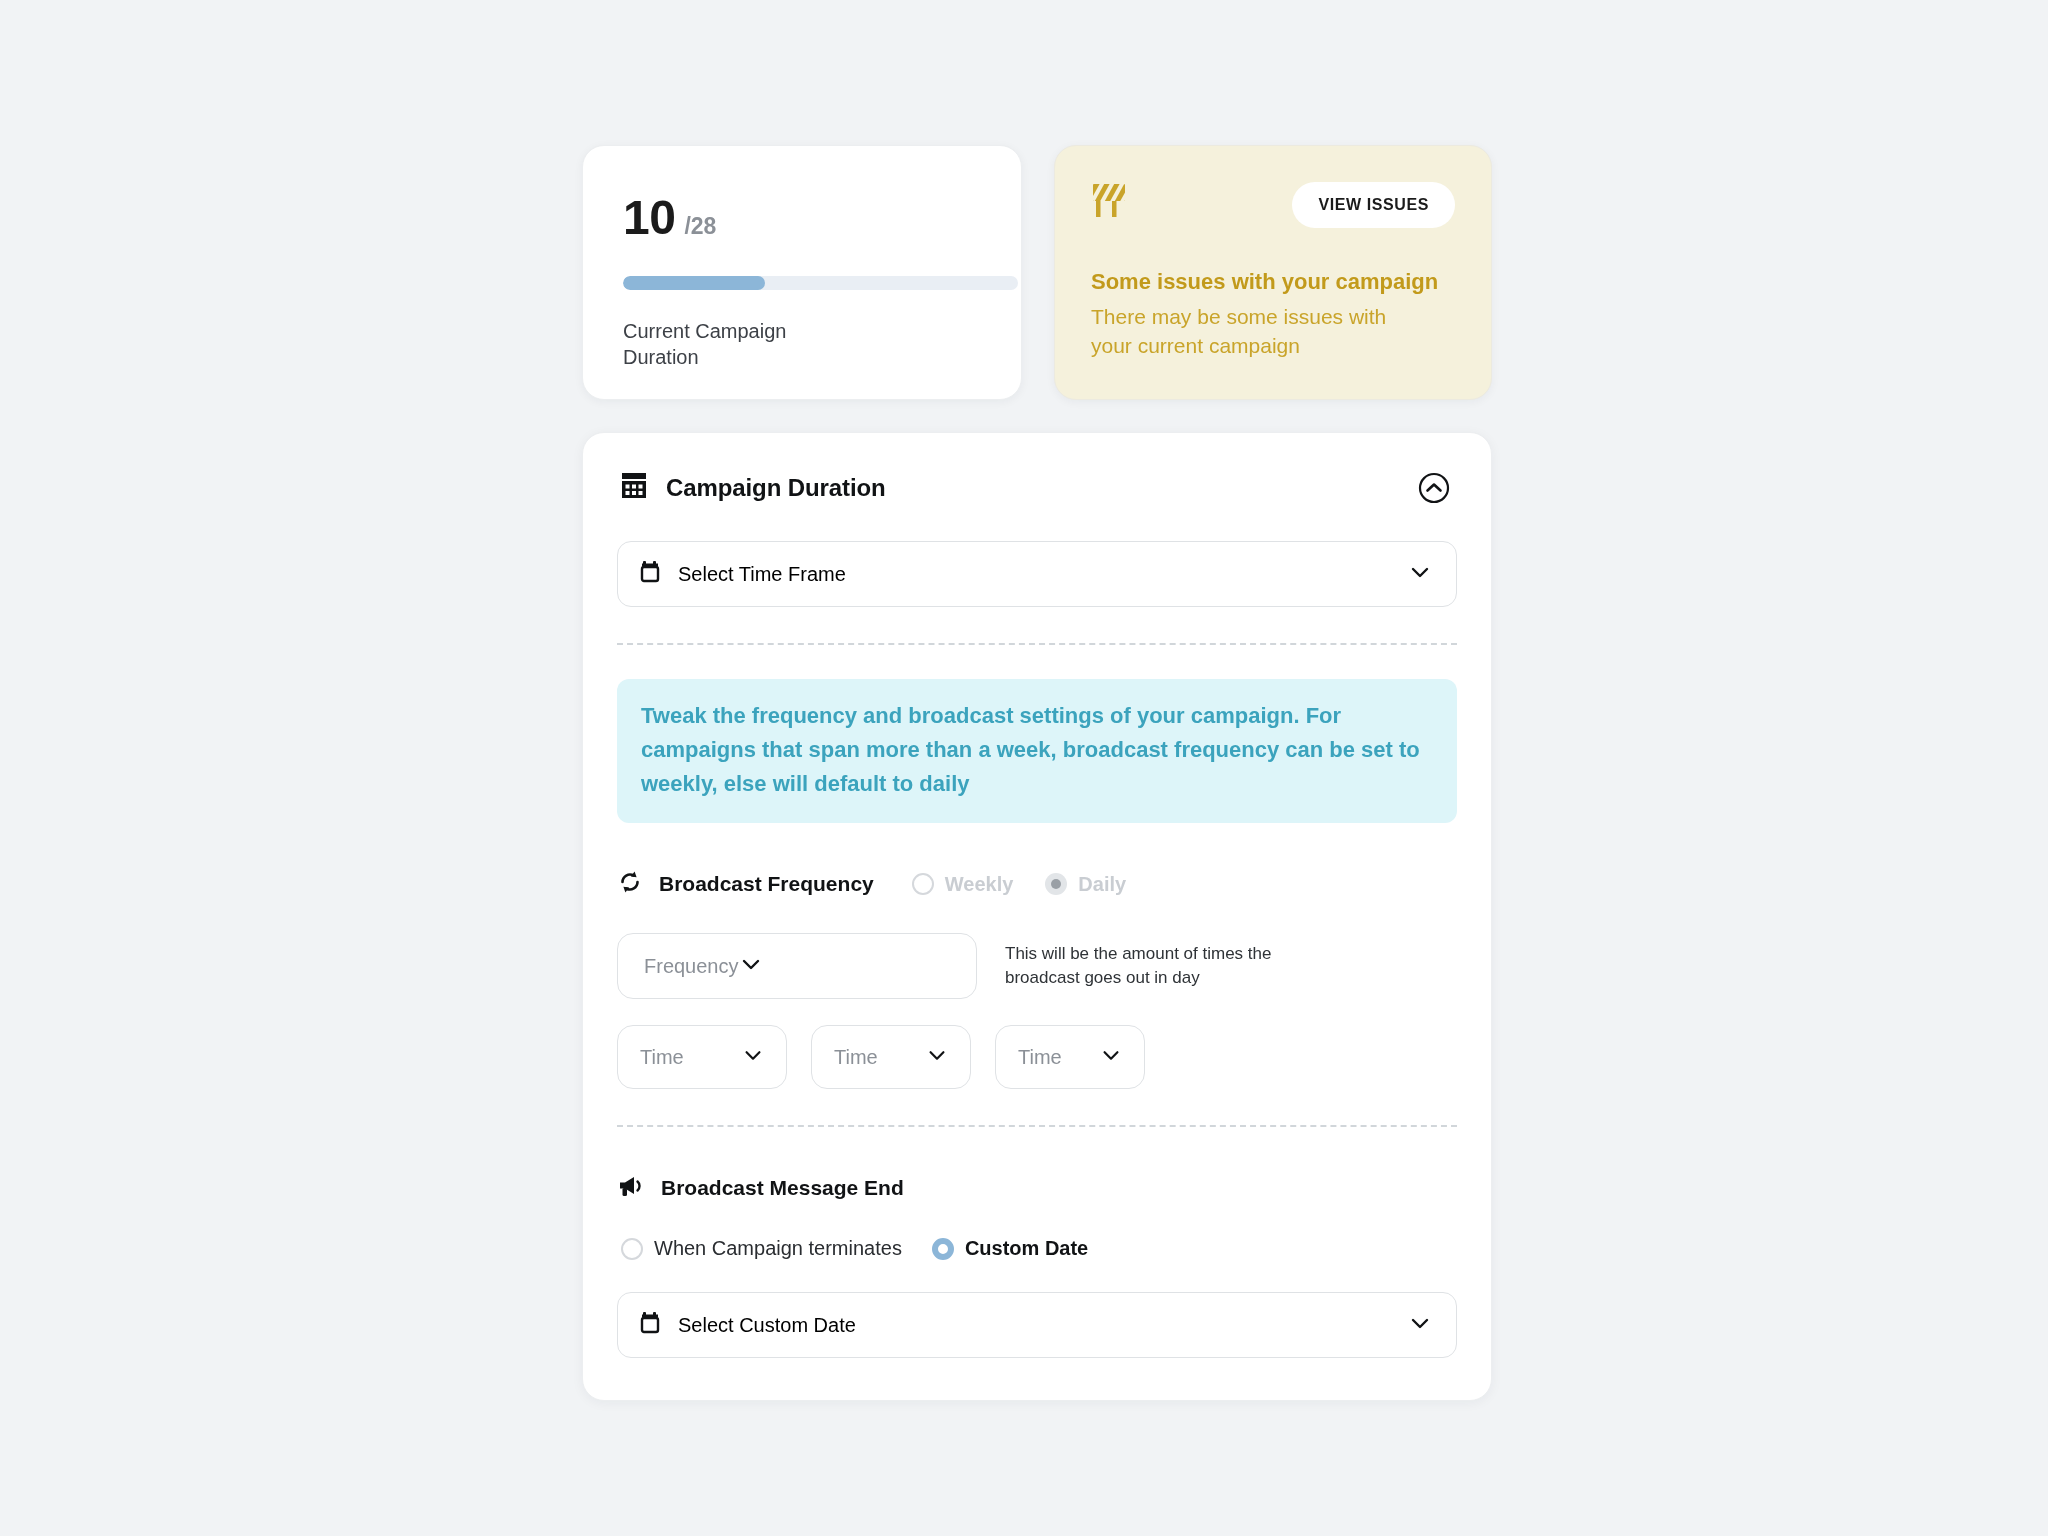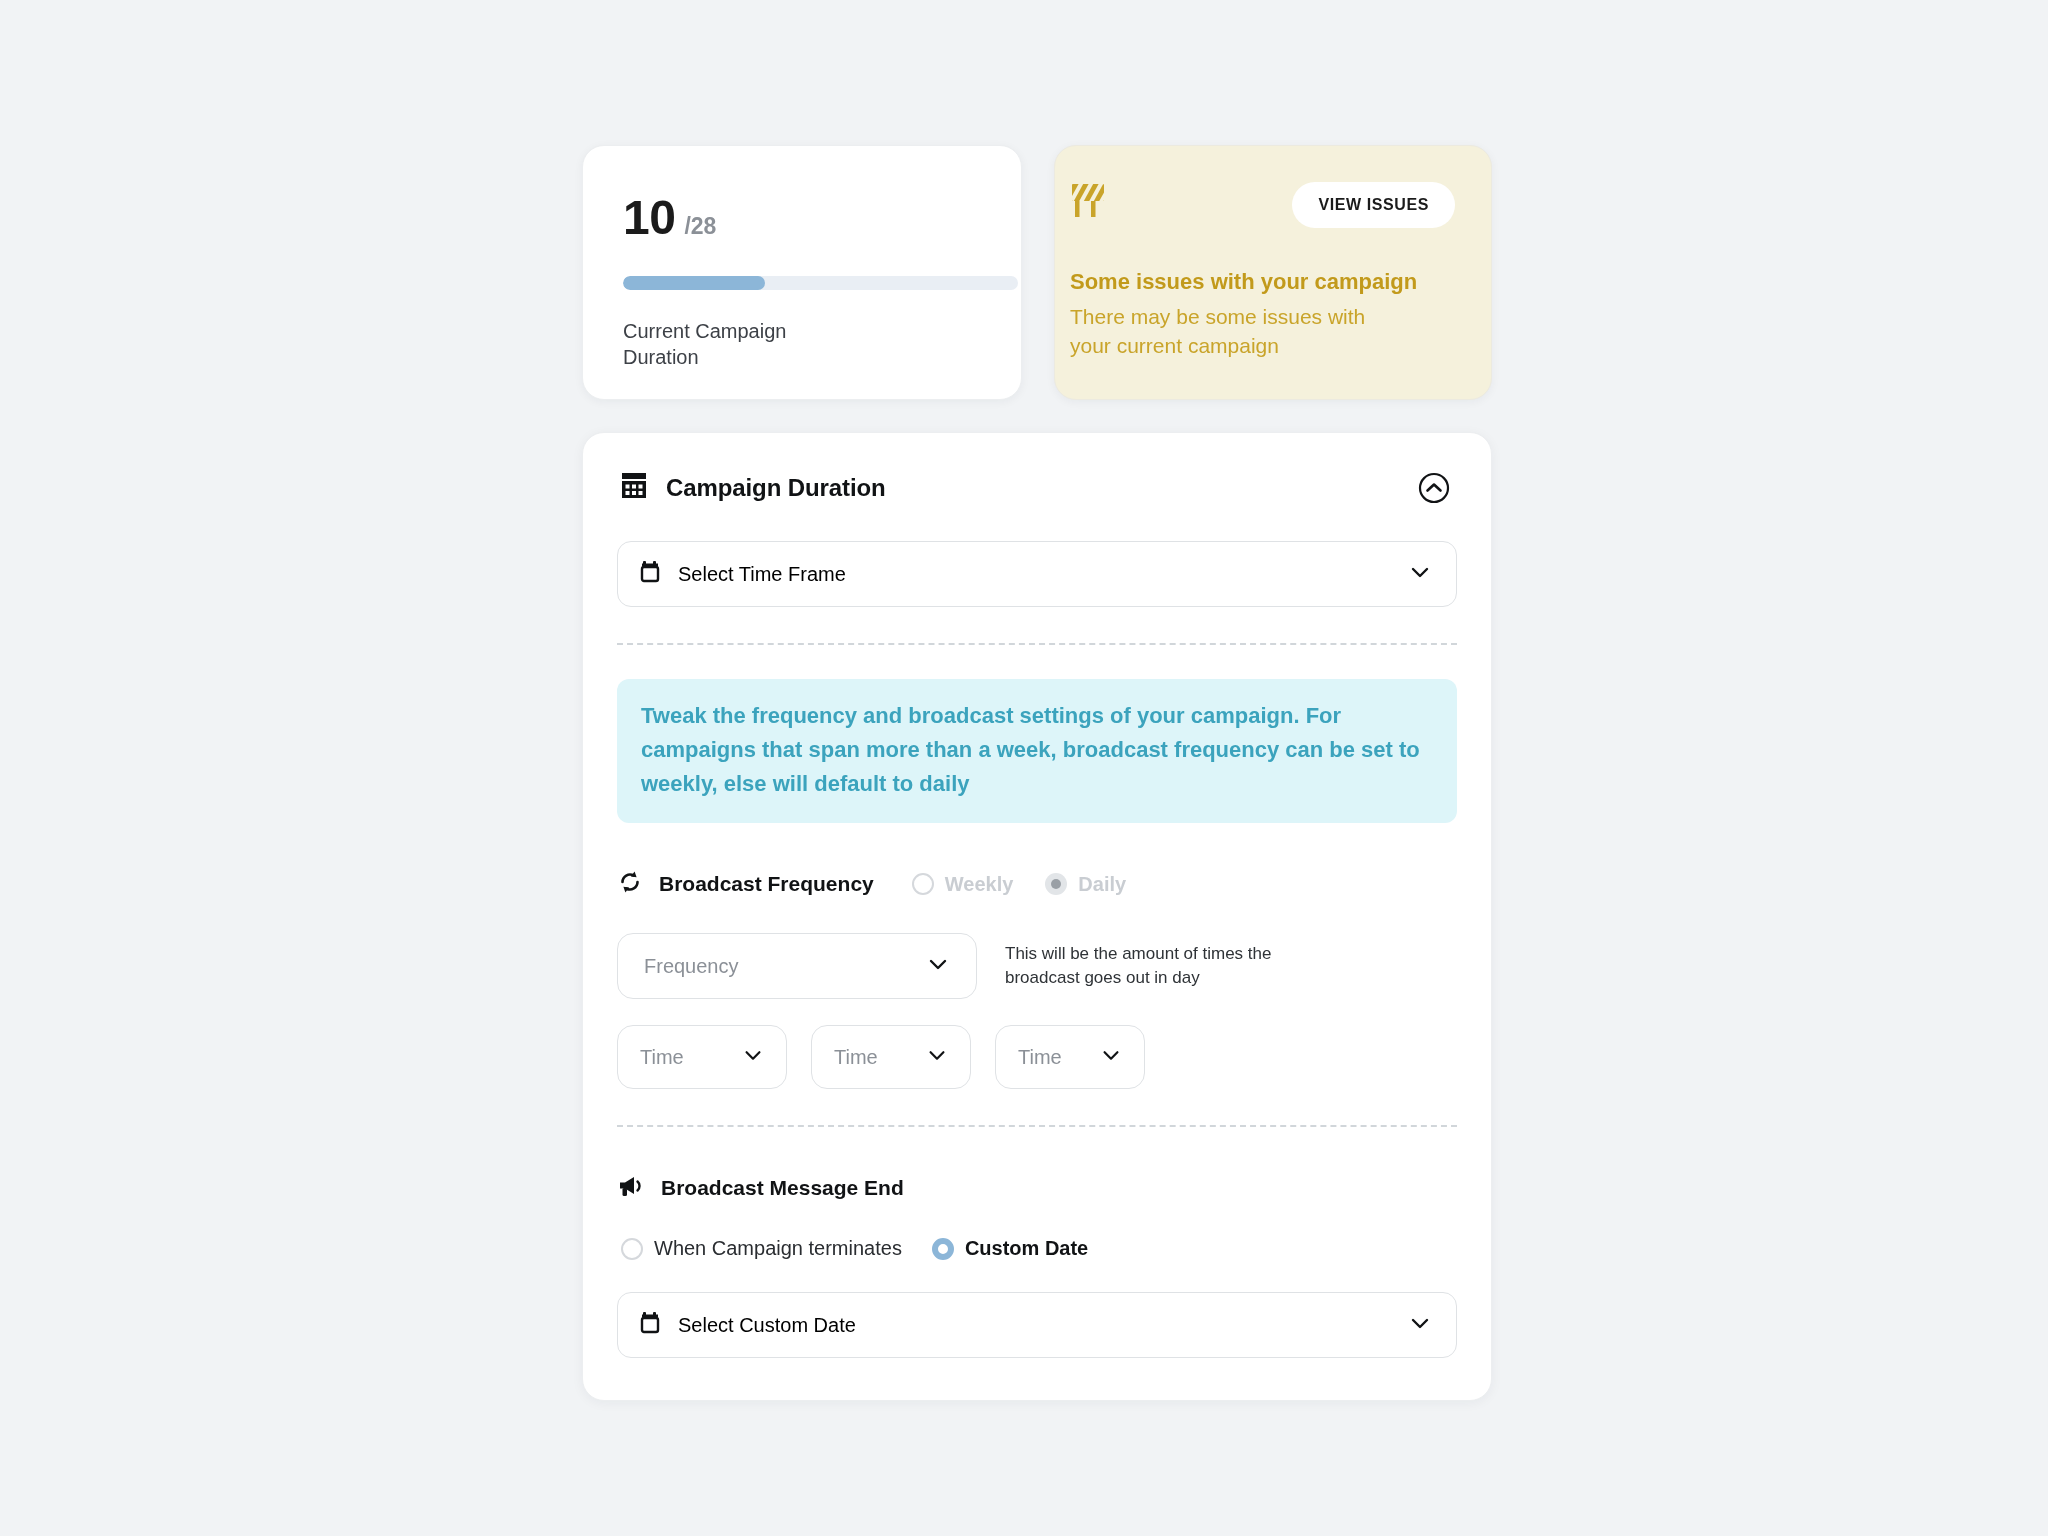--- a/index.html
+++ b/index.html
@@ -82,21 +82,21 @@
     max-width: 240px;
   }
 
   .warn-card {
     width: 438px;
     height: 255px;
     background: #f5f1dc;
     border-radius: 22px;
     border: 1px solid #eceae0;
     box-shadow: 0 2px 10px rgba(20,30,50,0.05);
-    padding: 34px 36px 0 15px;
+    padding: 34px 36px 0 36px;
     position: relative;
   }
 
   .warn-head {
     display: flex;
     align-items: flex-start;
     justify-content: space-between;
   }
 
   .barricade {
@@ -269,21 +269,20 @@
     gap: 28px;
     margin-top: 34px;
   }
   .freq-select {
     width: 360px;
     height: 66px;
     border: 1px solid #dfe2e5;
     border-radius: 16px;
     display: flex;
     align-items: center;
-    justify-content: space-between;
     padding: 0 26px 0 26px;
     cursor: pointer;
     background: #fff;
   }
   .freq-select .placeholder { font-size: 20px; color: #8b9097; }
   .freq-help {
     font-size: 17px;
     line-height: 1.45;
     color: #2f3337;
     max-width: 300px;

